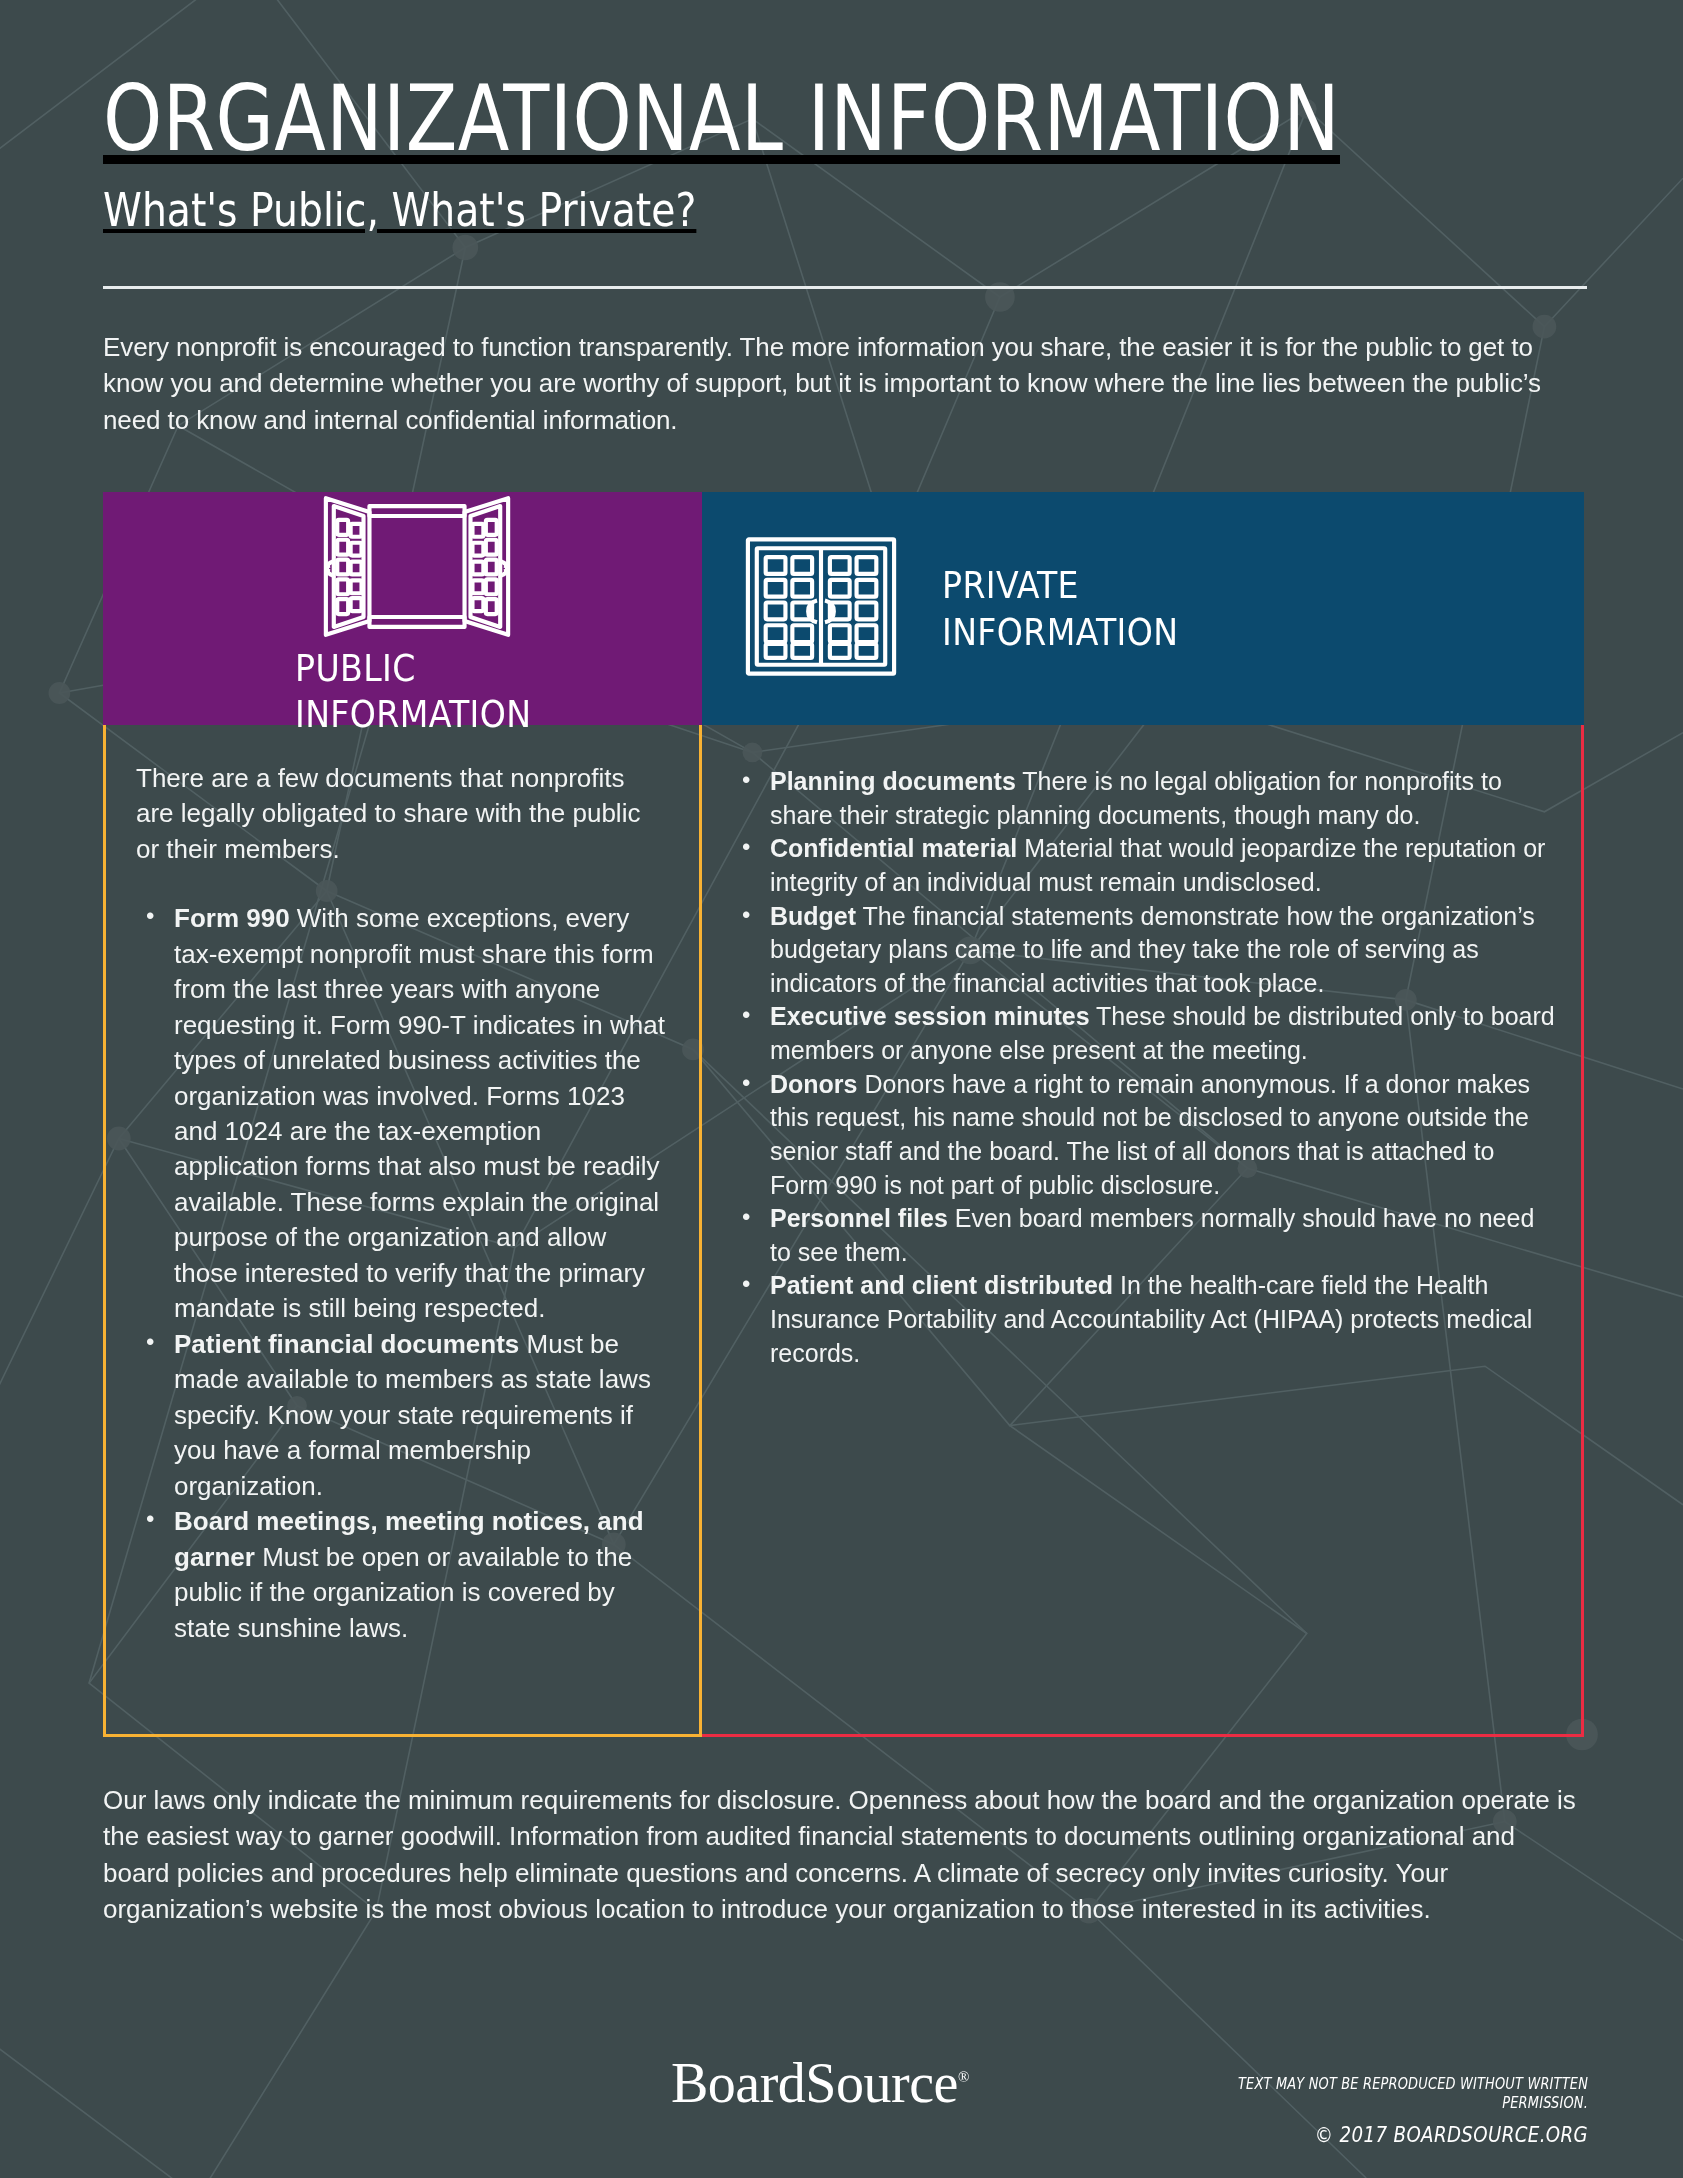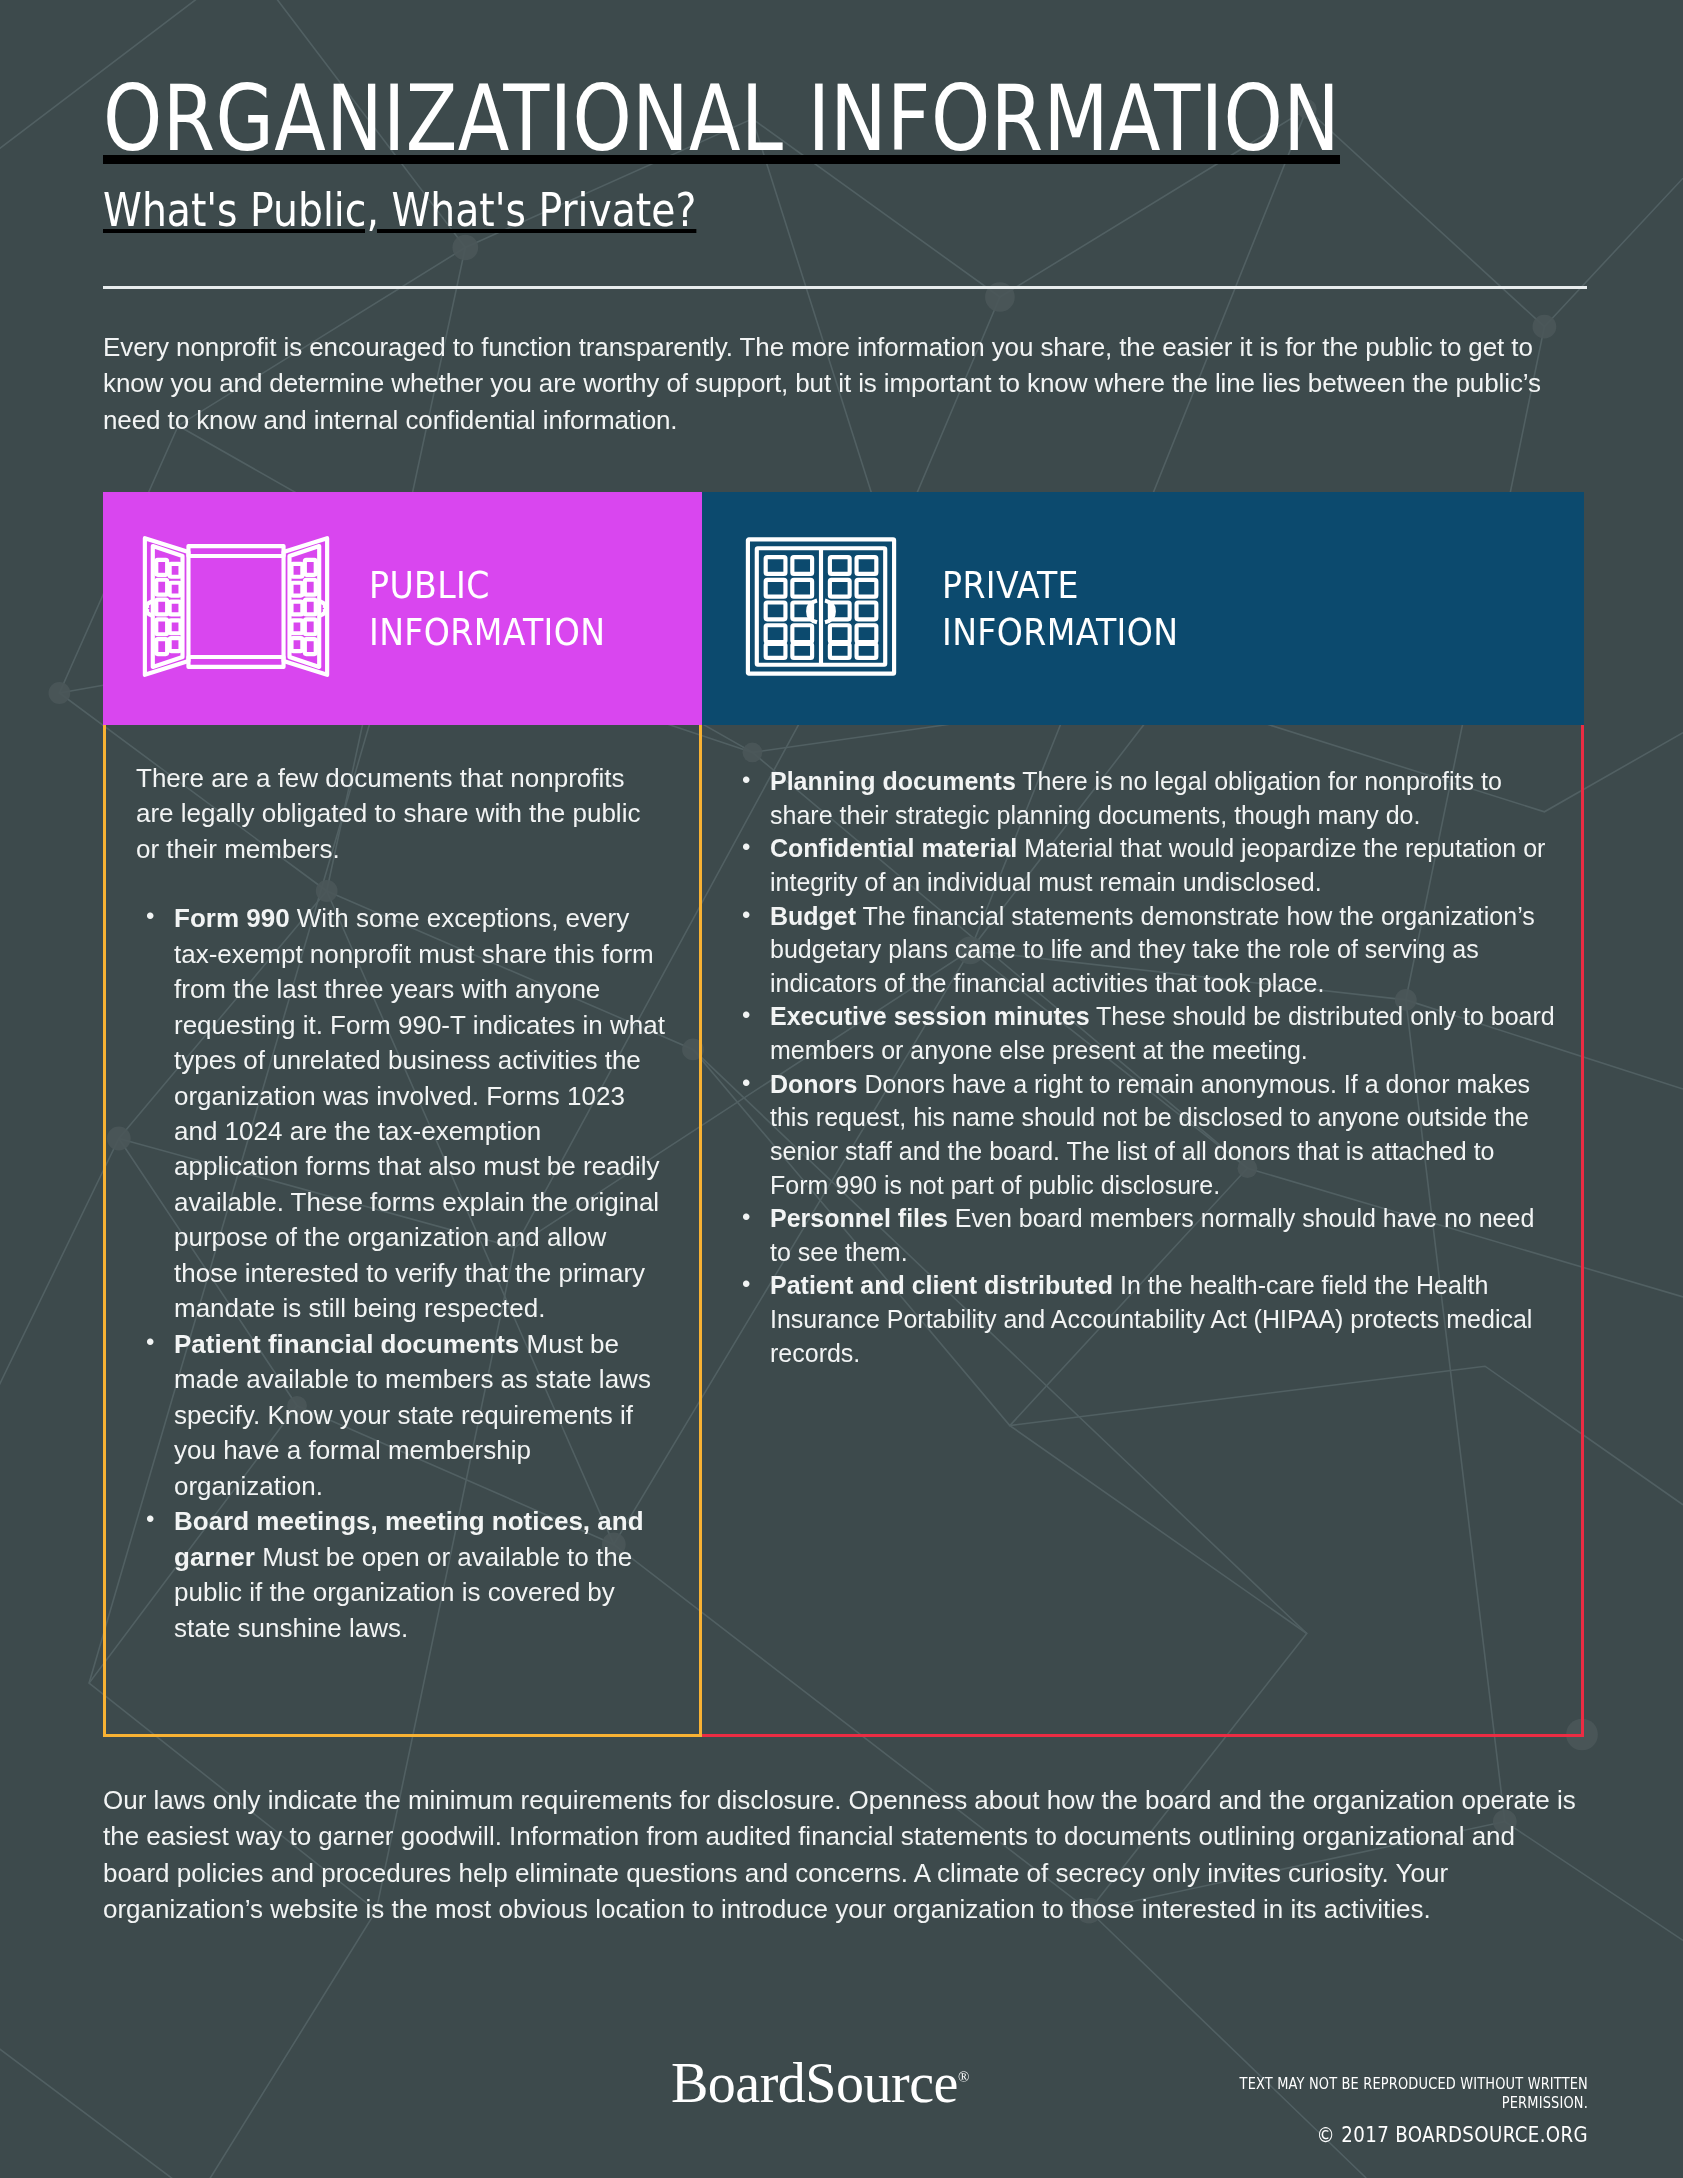--- a/index.html
+++ b/index.html
@@ -80,21 +80,21 @@
   .col-public  { width:599px; border:3px solid #f9b233; border-top:none; }
   .col-private { width:882px; border:3px solid #ec2c43; border-top:none; border-left:none; }
 
   .banner {
     height:233px;
     display:flex; align-items:center;
     flex-shrink:0;
     margin:0px -3px 0 -3px;
     padding-left:0;
   }
-  .col-public .banner  { background:#d946ef; margin-left:-3px; margin-right:-3px; margin-top:-3px;}
+  .col-public .banner  { background:#701a75; margin-left:-3px; margin-right:-3px; margin-top:-3px;flex-direction:column;}
   .col-private .banner { background:#0c4a6e; margin-right:-3px; margin-top:-3px; margin-left:0; }
 
   .banner-icon { flex-shrink:0; }
   .col-public  .banner-icon { margin-left:28px; }
   .col-private .banner-icon { margin-left:38px; }
 
   .banner-label {
     font-family:"Liberation Sans Narrow","DejaVu Sans Condensed","Liberation Sans", sans-serif;
     color:#ffffff;
     font-size:38px;
@@ -160,20 +160,21 @@
   }
   .footer-logo sup { font-size:15px; vertical-align:super; }
 
   .footer-legal {
     position:absolute;
     left:1109px; top:2074px;
     width:479px;
     text-align:right;
     font-family:"Liberation Sans Narrow","DejaVu Sans Condensed","Liberation Sans", sans-serif;
     color:#ffffff;
+    font-style:italic;
   }
   .footer-legal .l1 { font-size:16px; letter-spacing:0.2px; transform:scaleX(0.9); transform-origin:right center;}
   .footer-legal .l2 { font-size:22px; letter-spacing:0.4px; margin-top:10px; transform:scaleX(0.92); transform-origin:right center;}
 </style>
 </head>
 <body>
 
 <svg id="bg-pattern" viewBox="0 0 1700 2200" preserveAspectRatio="none">
   <rect x="0" y="0" width="1700" height="2200" fill="#3d4a4c"></rect>
   <g stroke="#556467" stroke-width="1.6" fill="none" opacity="0.85">

